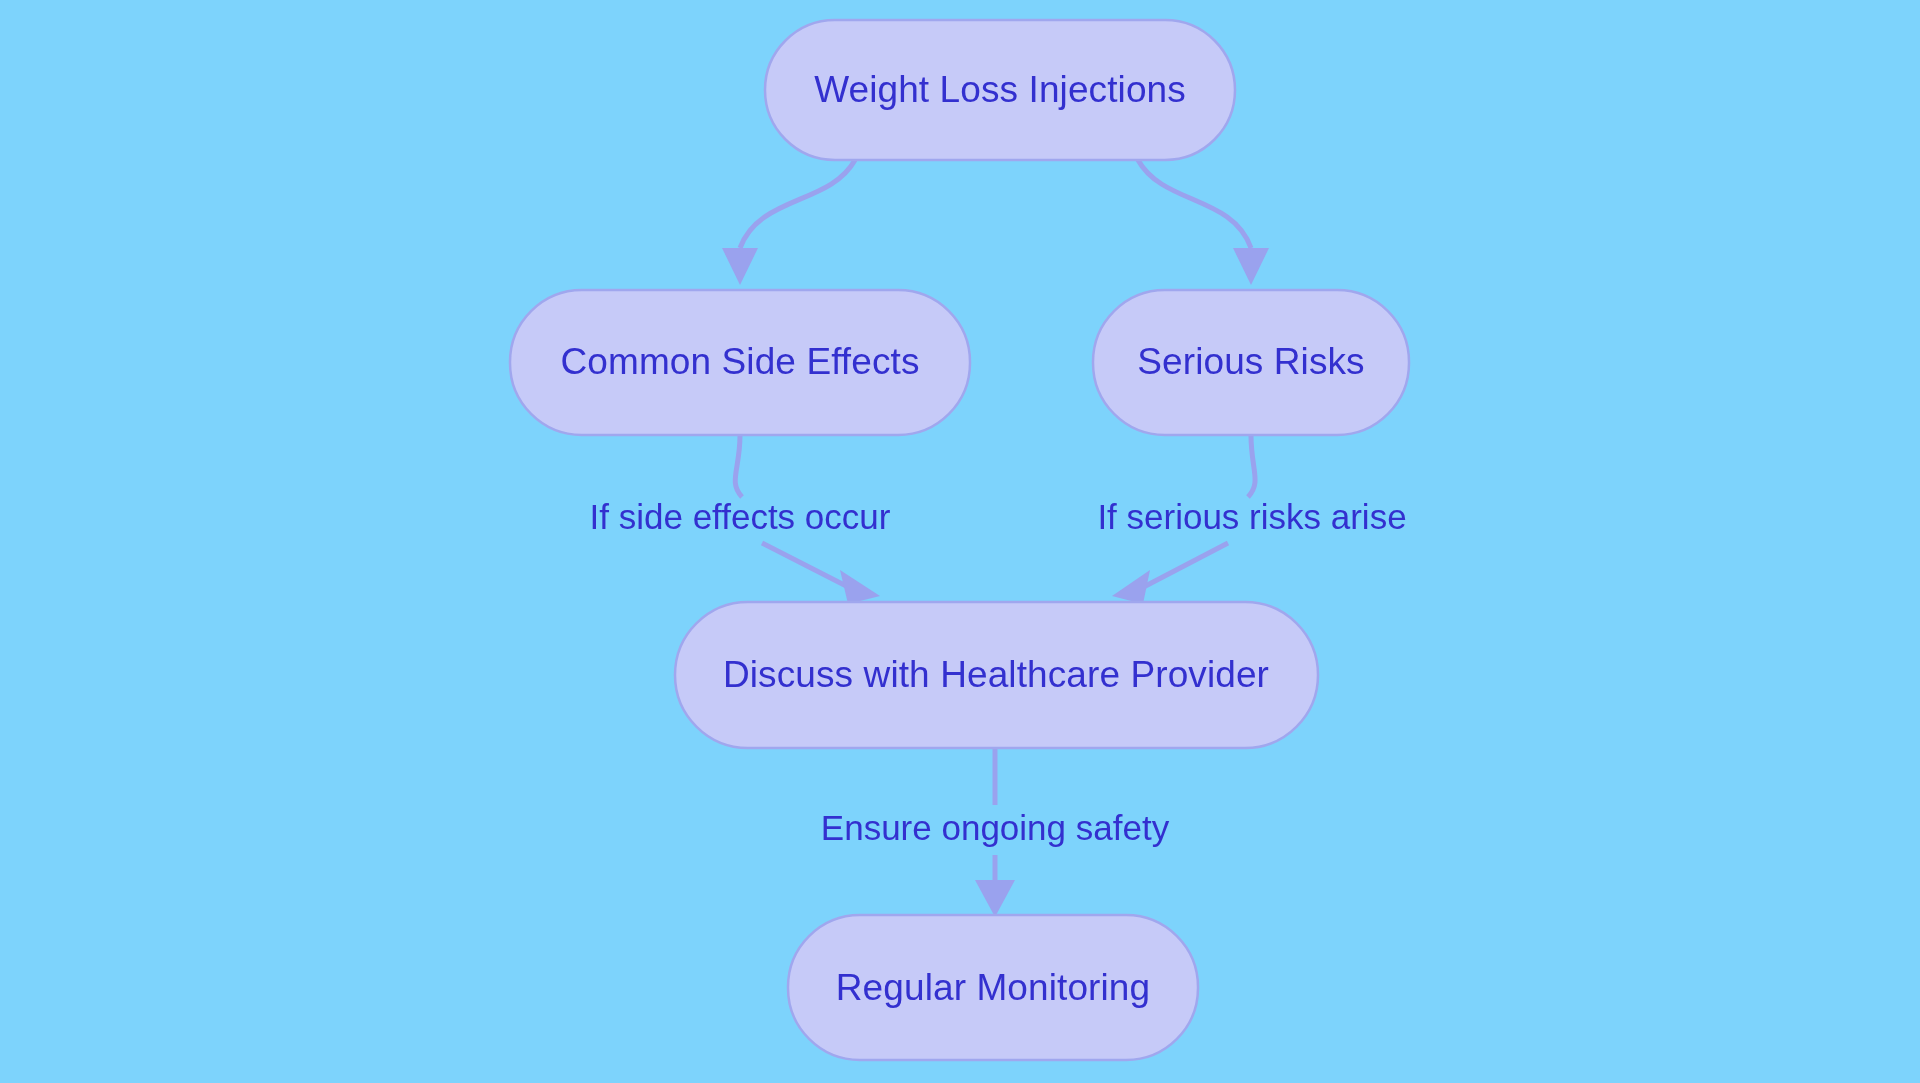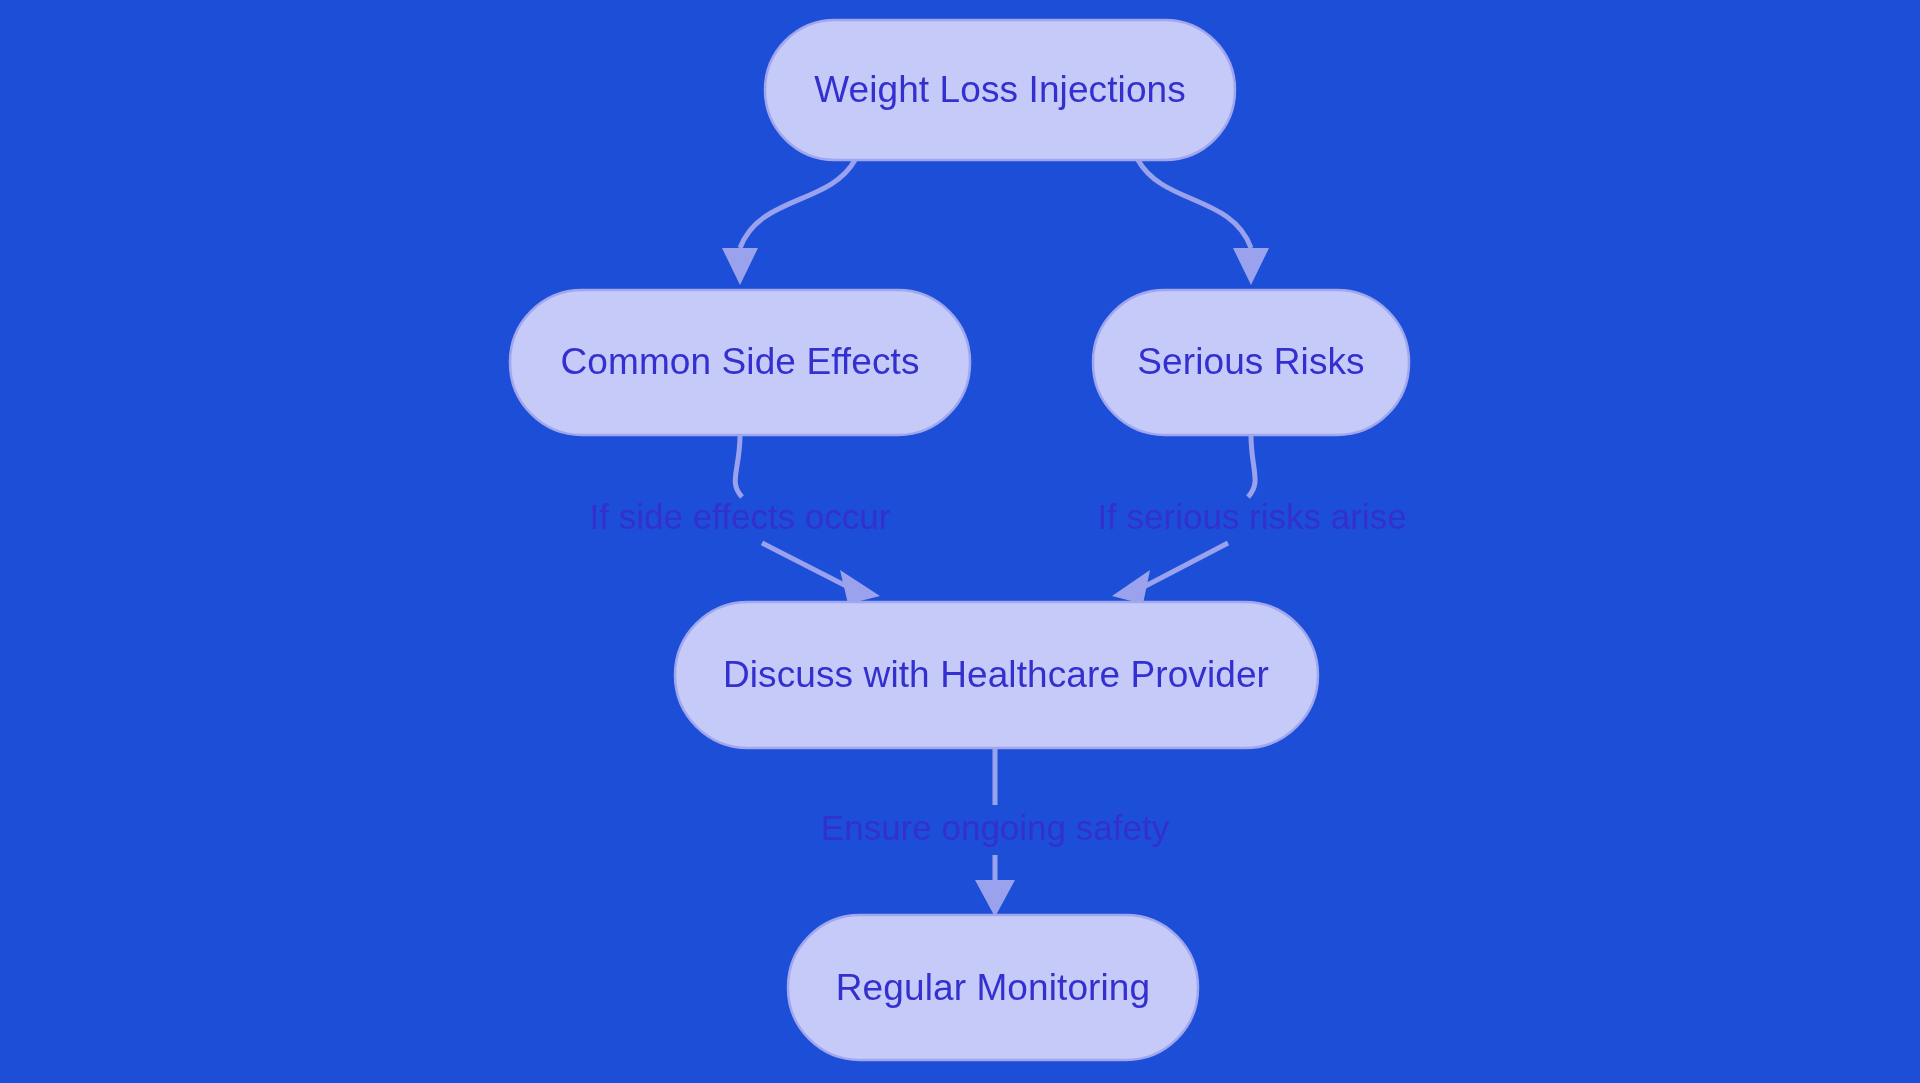--- a/index.html
+++ b/index.html
@@ -12,21 +12,21 @@
     width: 1920px;
     height: 1083px;
     font-family: "Liberation Sans", "DejaVu Sans", sans-serif;
     overflow: hidden;
     position: relative;
   }
   #flow-root {
     position: relative;
     width: 1920px;
     height: 1083px;
-    background: #1d4ed8;
+    background: #7dd3fc;
   }
   svg.flow-canvas {
     position: absolute;
     top: 0;
     left: 0;
     width: 1920px;
     height: 1083px;
     display: block;
   }
   .node-label {

